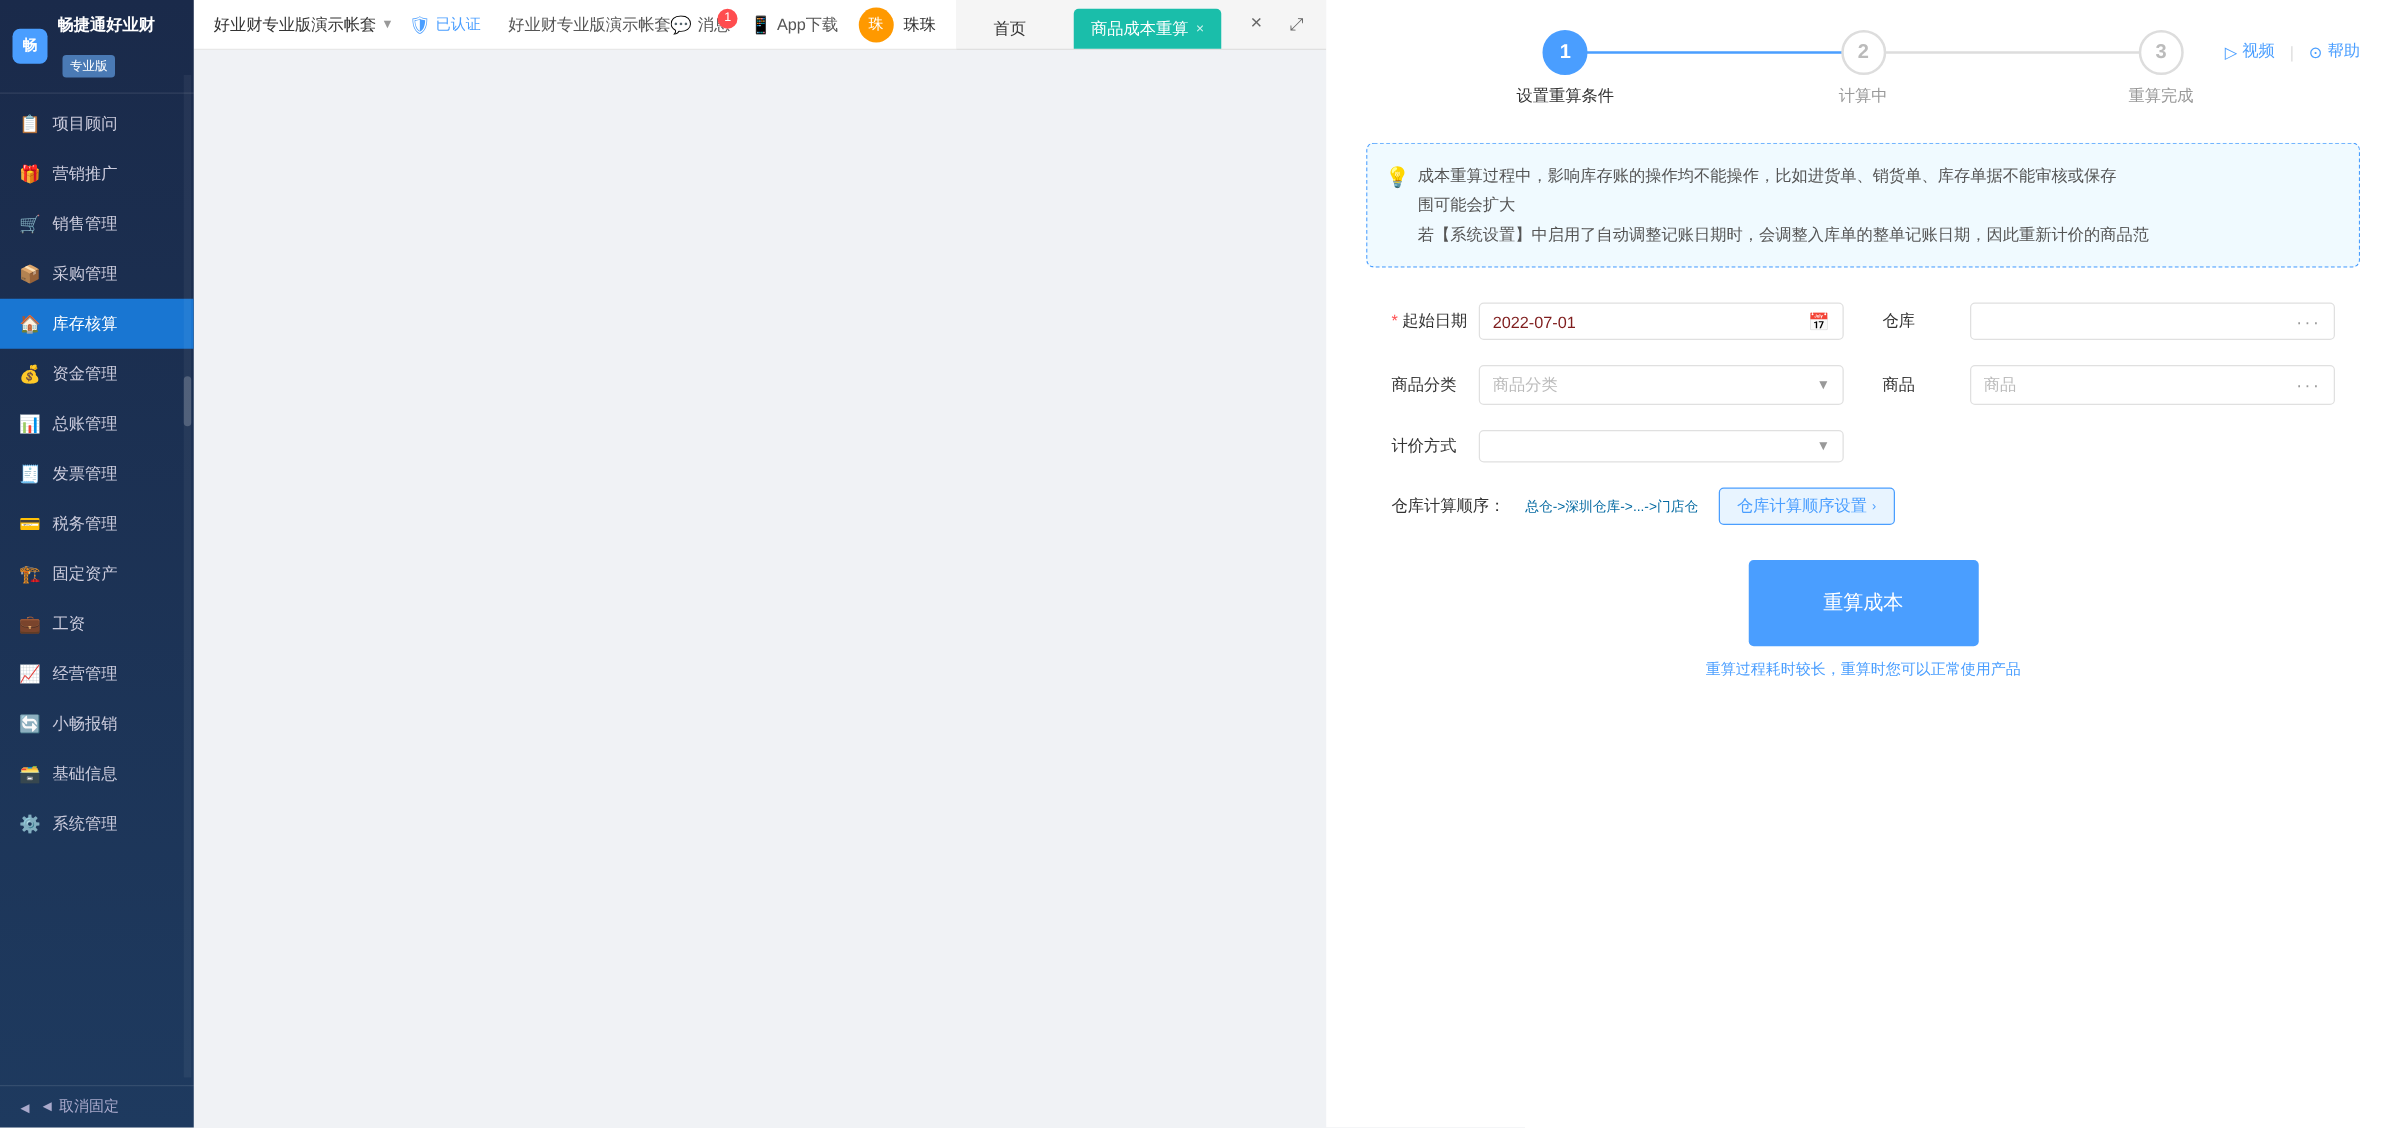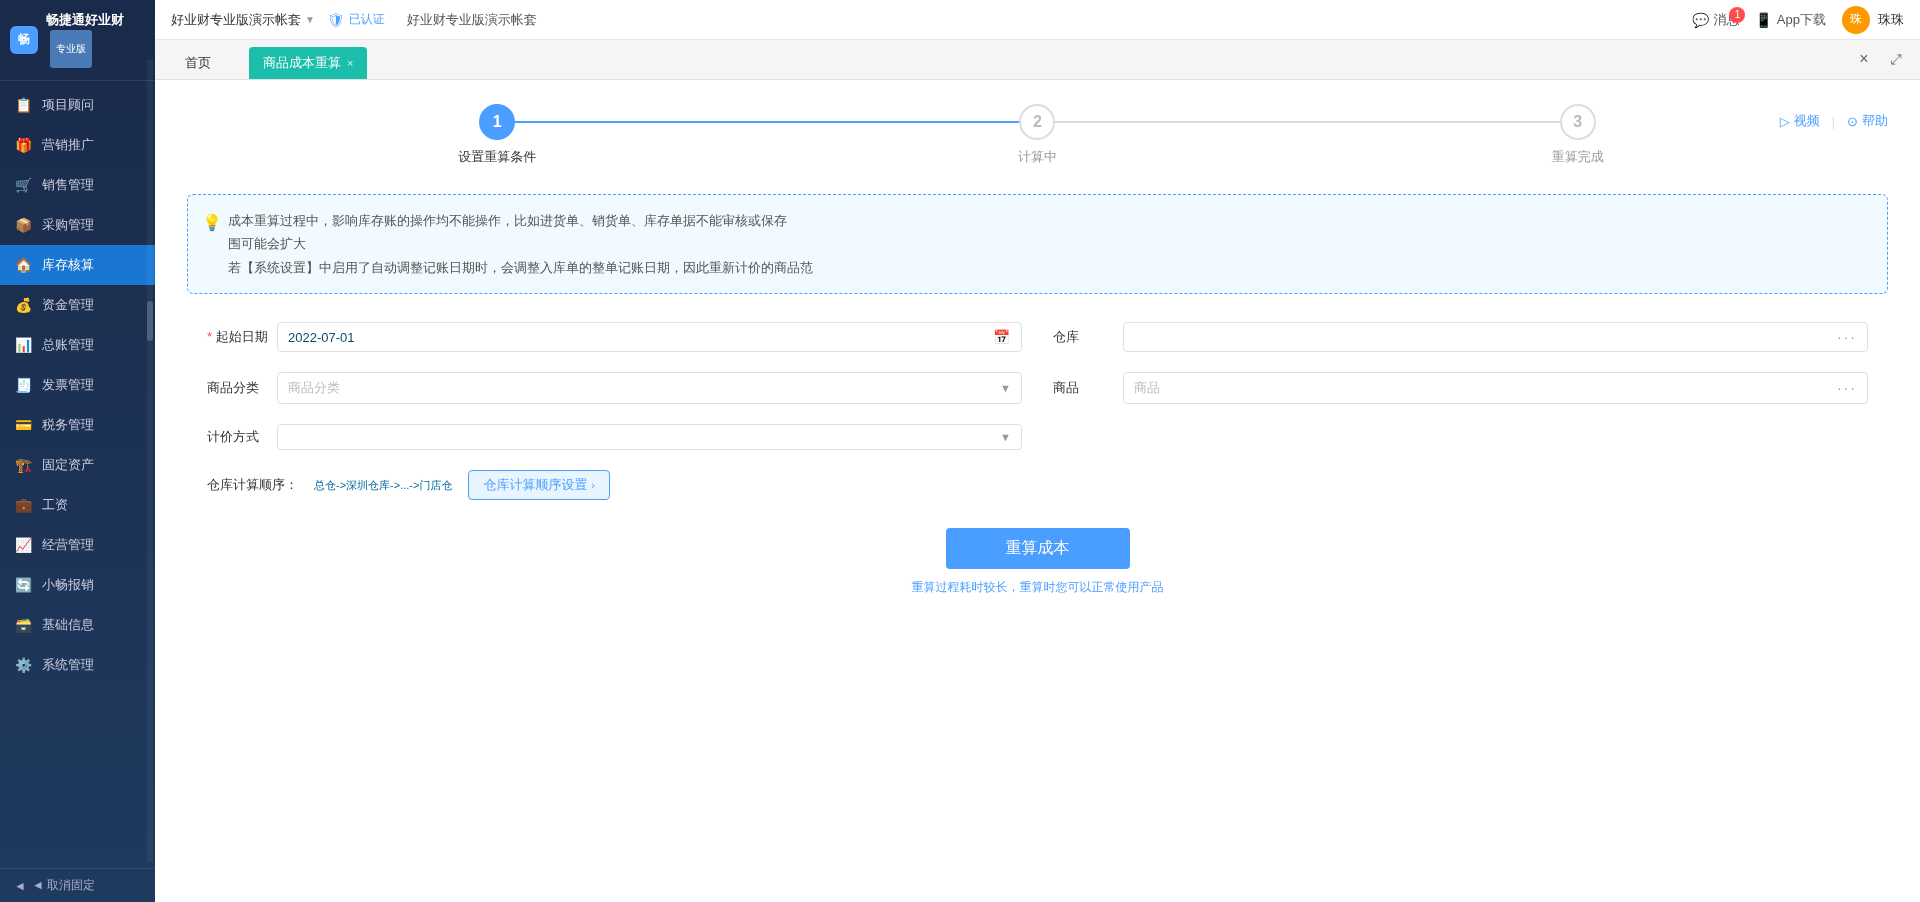--- a/index.html
+++ b/index.html
@@ -28,25 +28,25 @@
       display: flex; align-items: center; justify-content: center;
       color: white; font-size: 12px; font-weight: bold;
       margin-right: 8px;
       flex-shrink: 0;
     }
     .sidebar-logo-text { color: white; font-size: 13px; font-weight: bold; line-height: 1.2; }
     .sidebar-edition {
       background: #4a7ab5;
       color: white;
       font-size: 10px;
-      padding: 12px 6px;
+      padding: 2px 6px;
       border-radius: 3px;
       margin-left: 4px;
       align-self: flex-start;
-      margin-top: 2px;
+      margin-top: 16px;
     }
     .sidebar-nav { flex: 1; overflow-y: auto; padding-top: 4px; }
     .sidebar-nav::-webkit-scrollbar { width: 3px; }
     .sidebar-nav::-webkit-scrollbar-thumb { background: rgba(255,255,255,0.2); }
     .nav-item {
       display: flex;
       align-items: center;
       padding: 10px 14px;
       color: #ccd;
       cursor: pointer;
@@ -69,21 +69,20 @@
       display: flex; align-items: center;
       cursor: pointer;
       border-top: 1px solid rgba(255,255,255,0.1);
     }
     .sidebar-bottom-icon { margin-right: 6px; }
 
     
     .main-wrapper {
       flex: 1;
       display: flex;
-      flex-direction: column;
       overflow: hidden;
     }
 
     
     .topbar {
       height: 40px;
       background: white;
       display: flex;
       align-items: center;
       padding: 0 16px;
@@ -322,21 +321,21 @@
       border-radius: 4px;
       padding: 6px 10px;
       font-size: 13px;
       color: #333;
       background: white;
       outline: none;
       display: flex;
       align-items: center;
       justify-content: space-between;
     }
-    .form-input-text { color: #0c4a6e; }
+    .form-input-text { color: #7f1d1d; }
     .form-input-placeholder { color: #bbb; }
     .form-input-icon { color: #4a9eff; font-size: 14px; }
     .form-input-dots { color: #999; font-size: 14px; letter-spacing: 2px; }
     .form-select {
       flex: 1;
       border: 1px solid #e0e0e0;
       border-radius: 4px;
       padding: 6px 10px;
       font-size: 13px;
       color: #bbb;
@@ -376,21 +375,21 @@
       display: flex;
       flex-direction: column;
       align-items: center;
       margin-top: 20px;
     }
     .recalc-btn {
       background: #4a9eff;
       color: white;
       border: none;
       border-radius: 4px;
-      padding: 10px 60px;
+      padding: 24px 60px;
       font-size: 16px;
       cursor: pointer;
       font-weight: 500;
     }
     .recalc-hint {
       margin-top: 10px;
       color: #4a9eff;
       font-size: 12px;
     }
 

